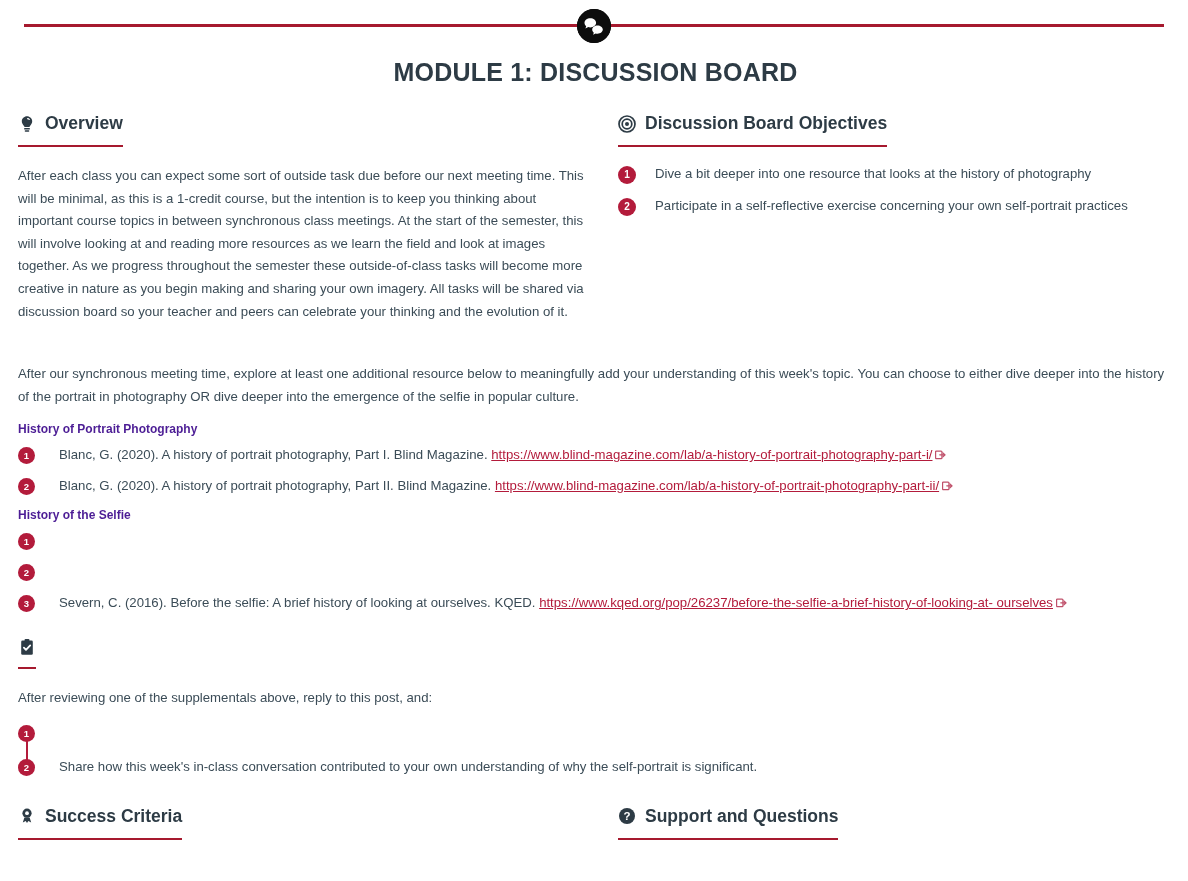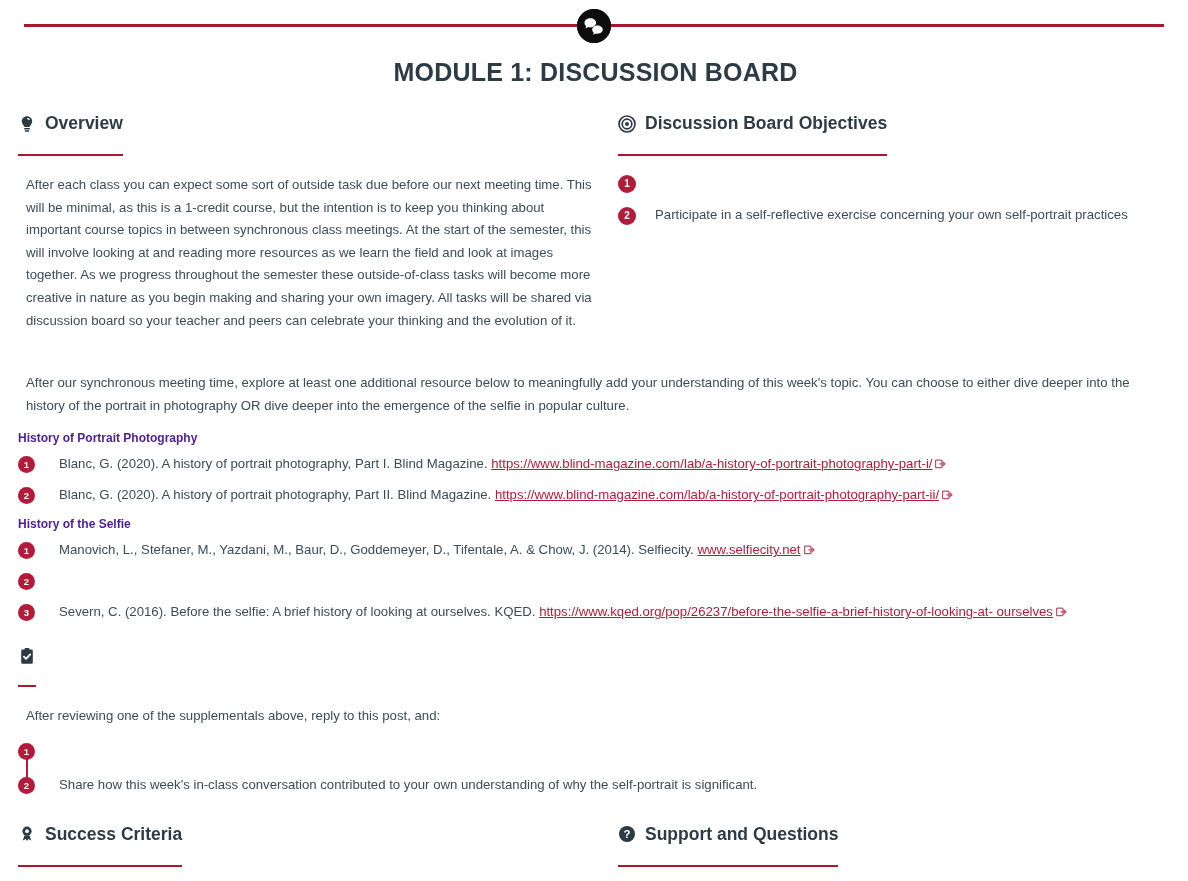--- a/index.html
+++ b/index.html
@@ -63,21 +63,21 @@
   }
   .col-left  { width: 600px; padding-right: 24px; }
   .col-right { width: 552px; }
 
   
   .sec-head {
     display: inline-flex;
     align-items: center;
     gap: 9px;
     border-bottom: 2.5px solid #a6192e;
-    padding-bottom: 20px;
+    padding-bottom: 11px;
     margin-bottom: 18px;
   }
   .sec-head .sec-title {
     font-size: 17.5px;
     font-weight: bold;
     color: #2d3b45;
     line-height: 1.2;
   }
   .sec-head .sec-icon {
     width: 18px; height: 18px;
@@ -86,21 +86,21 @@
     color: #2d3b45;
   }
   .sec-head .sec-icon svg { display: block; width: 18px; height: 18px; }
   .head-wrap { line-height: 0; }
 
   
   p.body {
     font-size: 13.2px;
     line-height: 22.6px;
     color: #3b4c57;
-    margin: 0 0 14px 8px;
+    margin: 0 0 14px 0;
   }
   .sub-head {
     font-size: 12px;
     font-weight: bold;
     color: #4c1d95;
     margin: 12px 0 10px 0;
   }
 
   
   ol.numlist, ul.plainlist {
@@ -223,20 +223,21 @@
               <circle cx="9" cy="9" r="4.8" fill="none" stroke="#2d3b45" stroke-width="1.7"></circle>
               <circle cx="9" cy="9" r="2" fill="#2d3b45"></circle>
             </svg>
           </span>
           <span class="sec-title">Discussion Board Objectives</span>
         </div>
       </div>
       <ol class="numlist objectives">
         <li class="num-item">
           <span class="num-badge">1</span>
+          <span class="num-text">Dive a bit deeper into one resource that looks at the history of photography</span>
         </li>
         <li class="num-item">
           <span class="num-badge">2</span>
           <span class="num-text">Participate in a self-reflective exercise concerning your own self-portrait practices</span>
         </li>
       </ol>
     </div>
   </div>
 
   <div class="fullwidth-sec">
@@ -266,27 +267,20 @@
               </svg></span>
         </span>
       </li>
     </ol>
 
     <div class="sub-head">History of the Selfie</div>
 
     <ol class="numlist reslist">
       <li class="num-item">
         <span class="num-badge">1</span>
-        <span class="num-text">
-          <span>Manovich, L., Stefaner, M., Yazdani, M., Baur, D., Goddemeyer, D., Tifentale, A. &amp; Chow, J. (2014). Selfiecity.</span>
-          <a class="ext" href="#">www.selfiecity.net</a><span class="ext-icon"><svg viewBox="0 0 12 12" aria-hidden="true">
-                <rect x="0.6" y="2.2" width="7" height="8.4" rx="1" fill="none" stroke="#c0506a" stroke-width="1.4"></rect>
-                <path d="M5.2 6.4h5.4M8.6 4.2l2.4 2.2-2.4 2.2" fill="none" stroke="#c0506a" stroke-width="1.4" stroke-linecap="round" stroke-linejoin="round"></path>
-              </svg></span>
-        </span>
       </li>
       <li class="num-item">
         <span class="num-badge">2</span>
       </li>
       <li class="num-item">
         <span class="num-badge">3</span>
         <span class="num-text">
           <span>Severn, C. (2016). Before the selfie: A brief history of looking at ourselves. KQED.</span>
           <a class="ext" href="#">https://www.kqed.org/pop/26237/before-the-selfie-a-brief-history-of-looking-at- ourselves</a><span class="ext-icon"><svg viewBox="0 0 12 12" aria-hidden="true">
                 <rect x="0.6" y="2.2" width="7" height="8.4" rx="1" fill="none" stroke="#c0506a" stroke-width="1.4"></rect>

